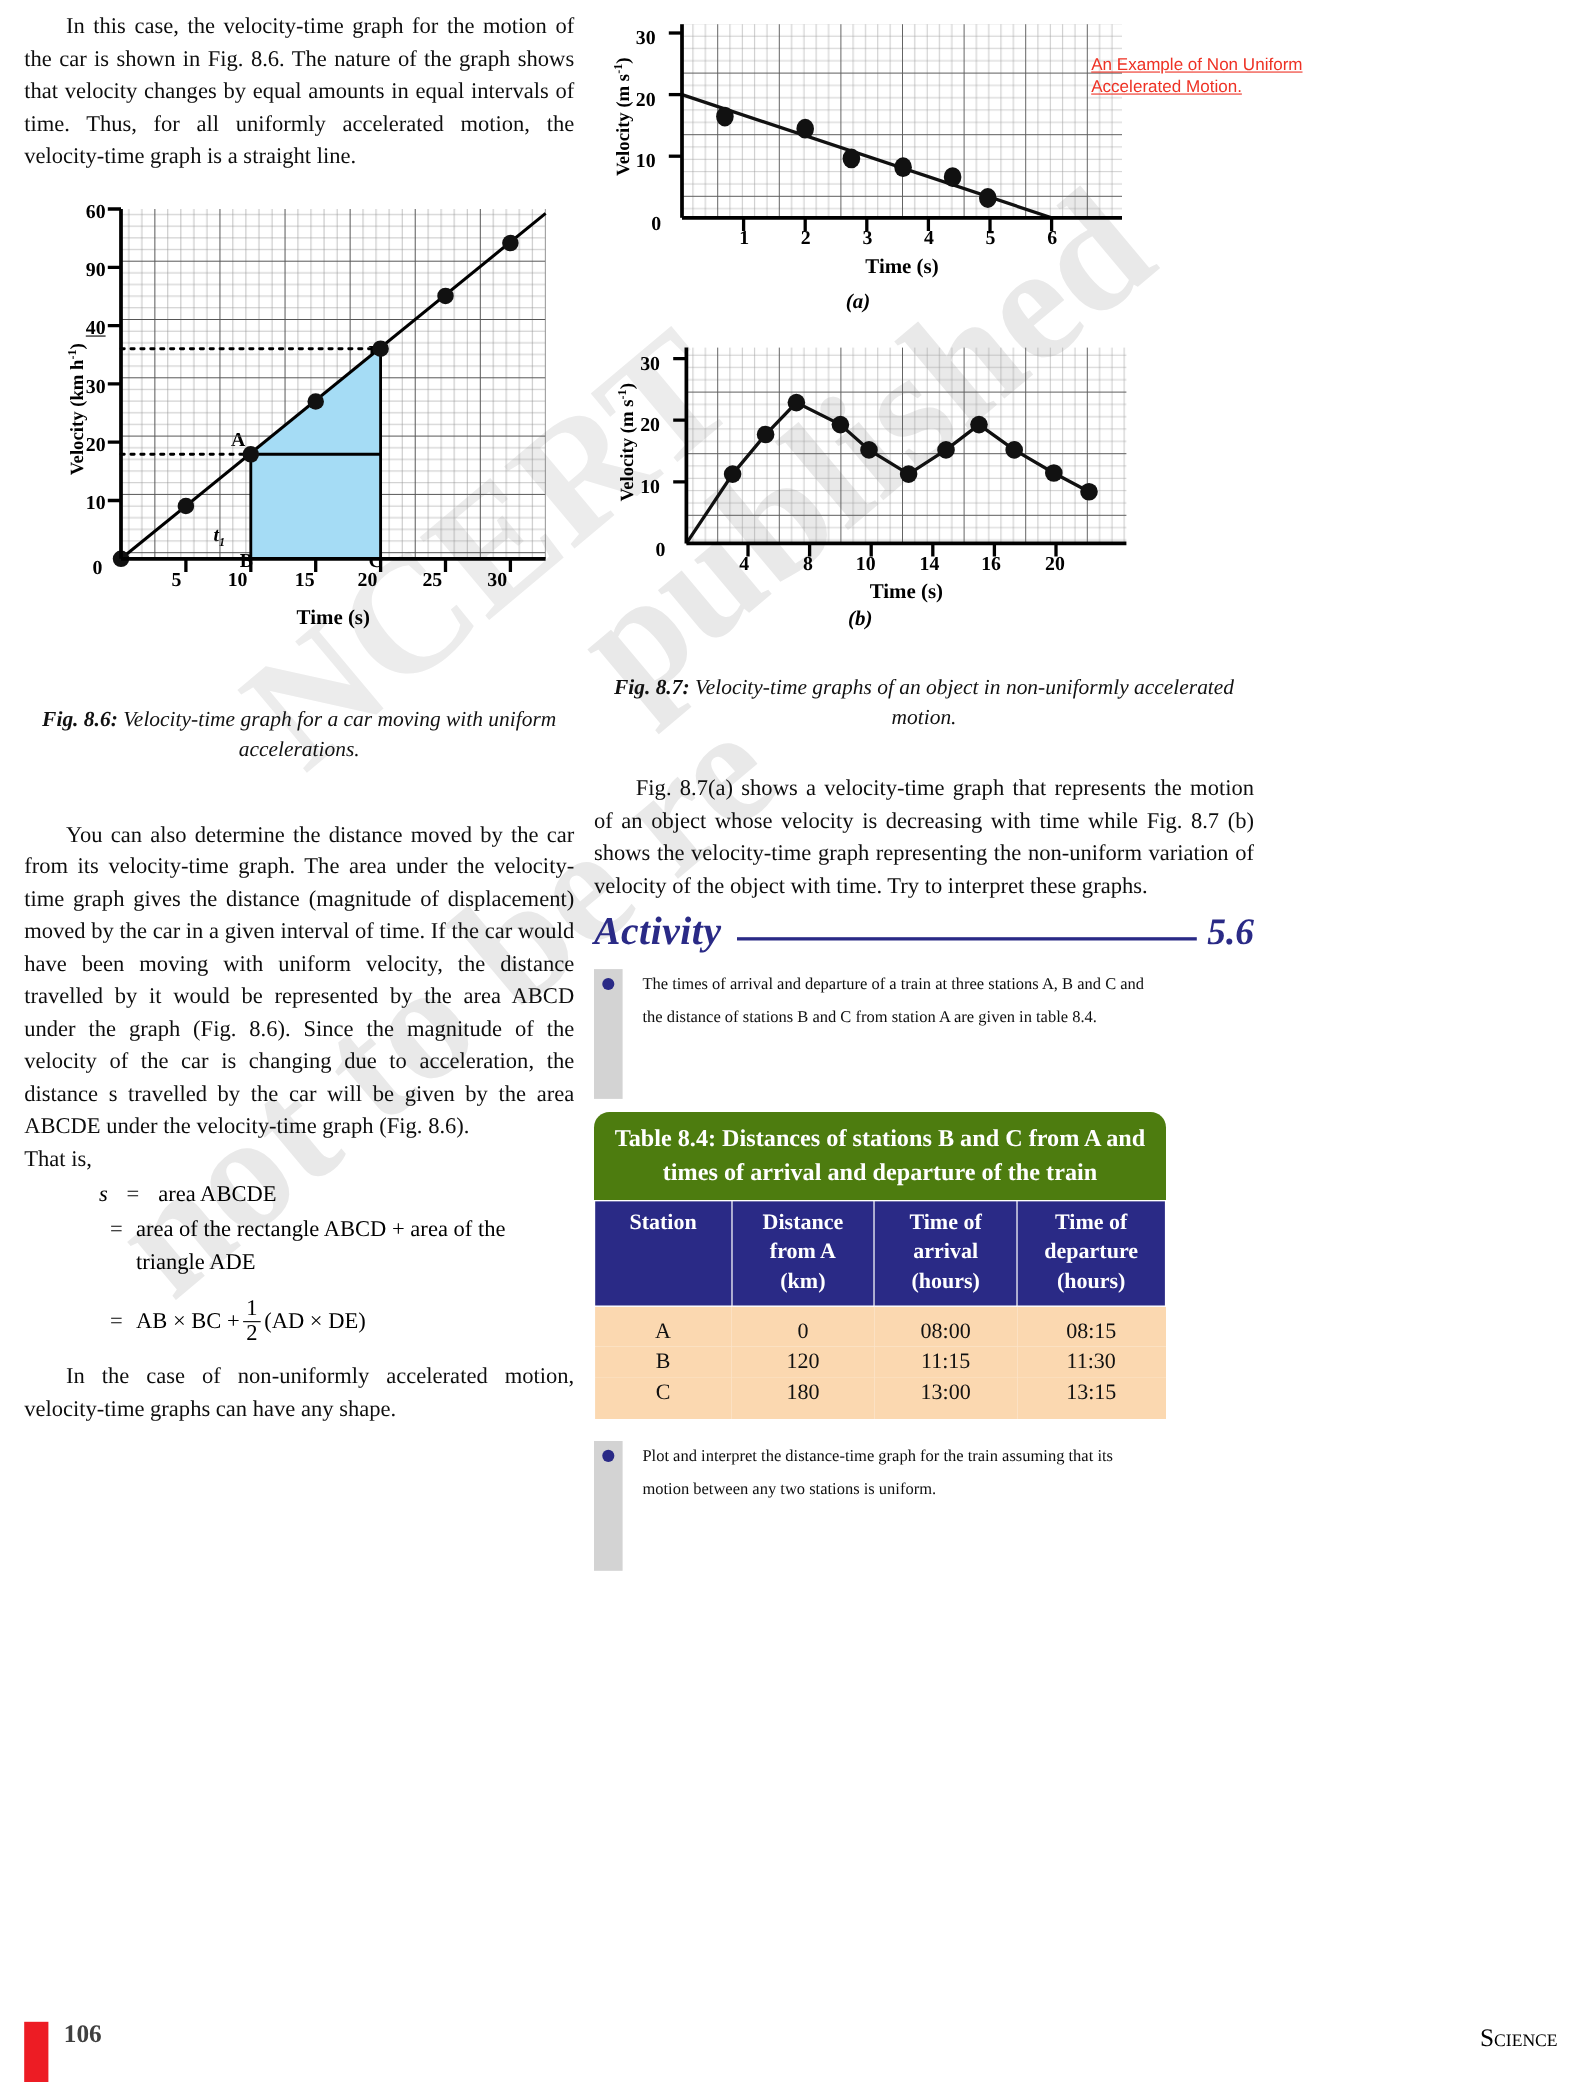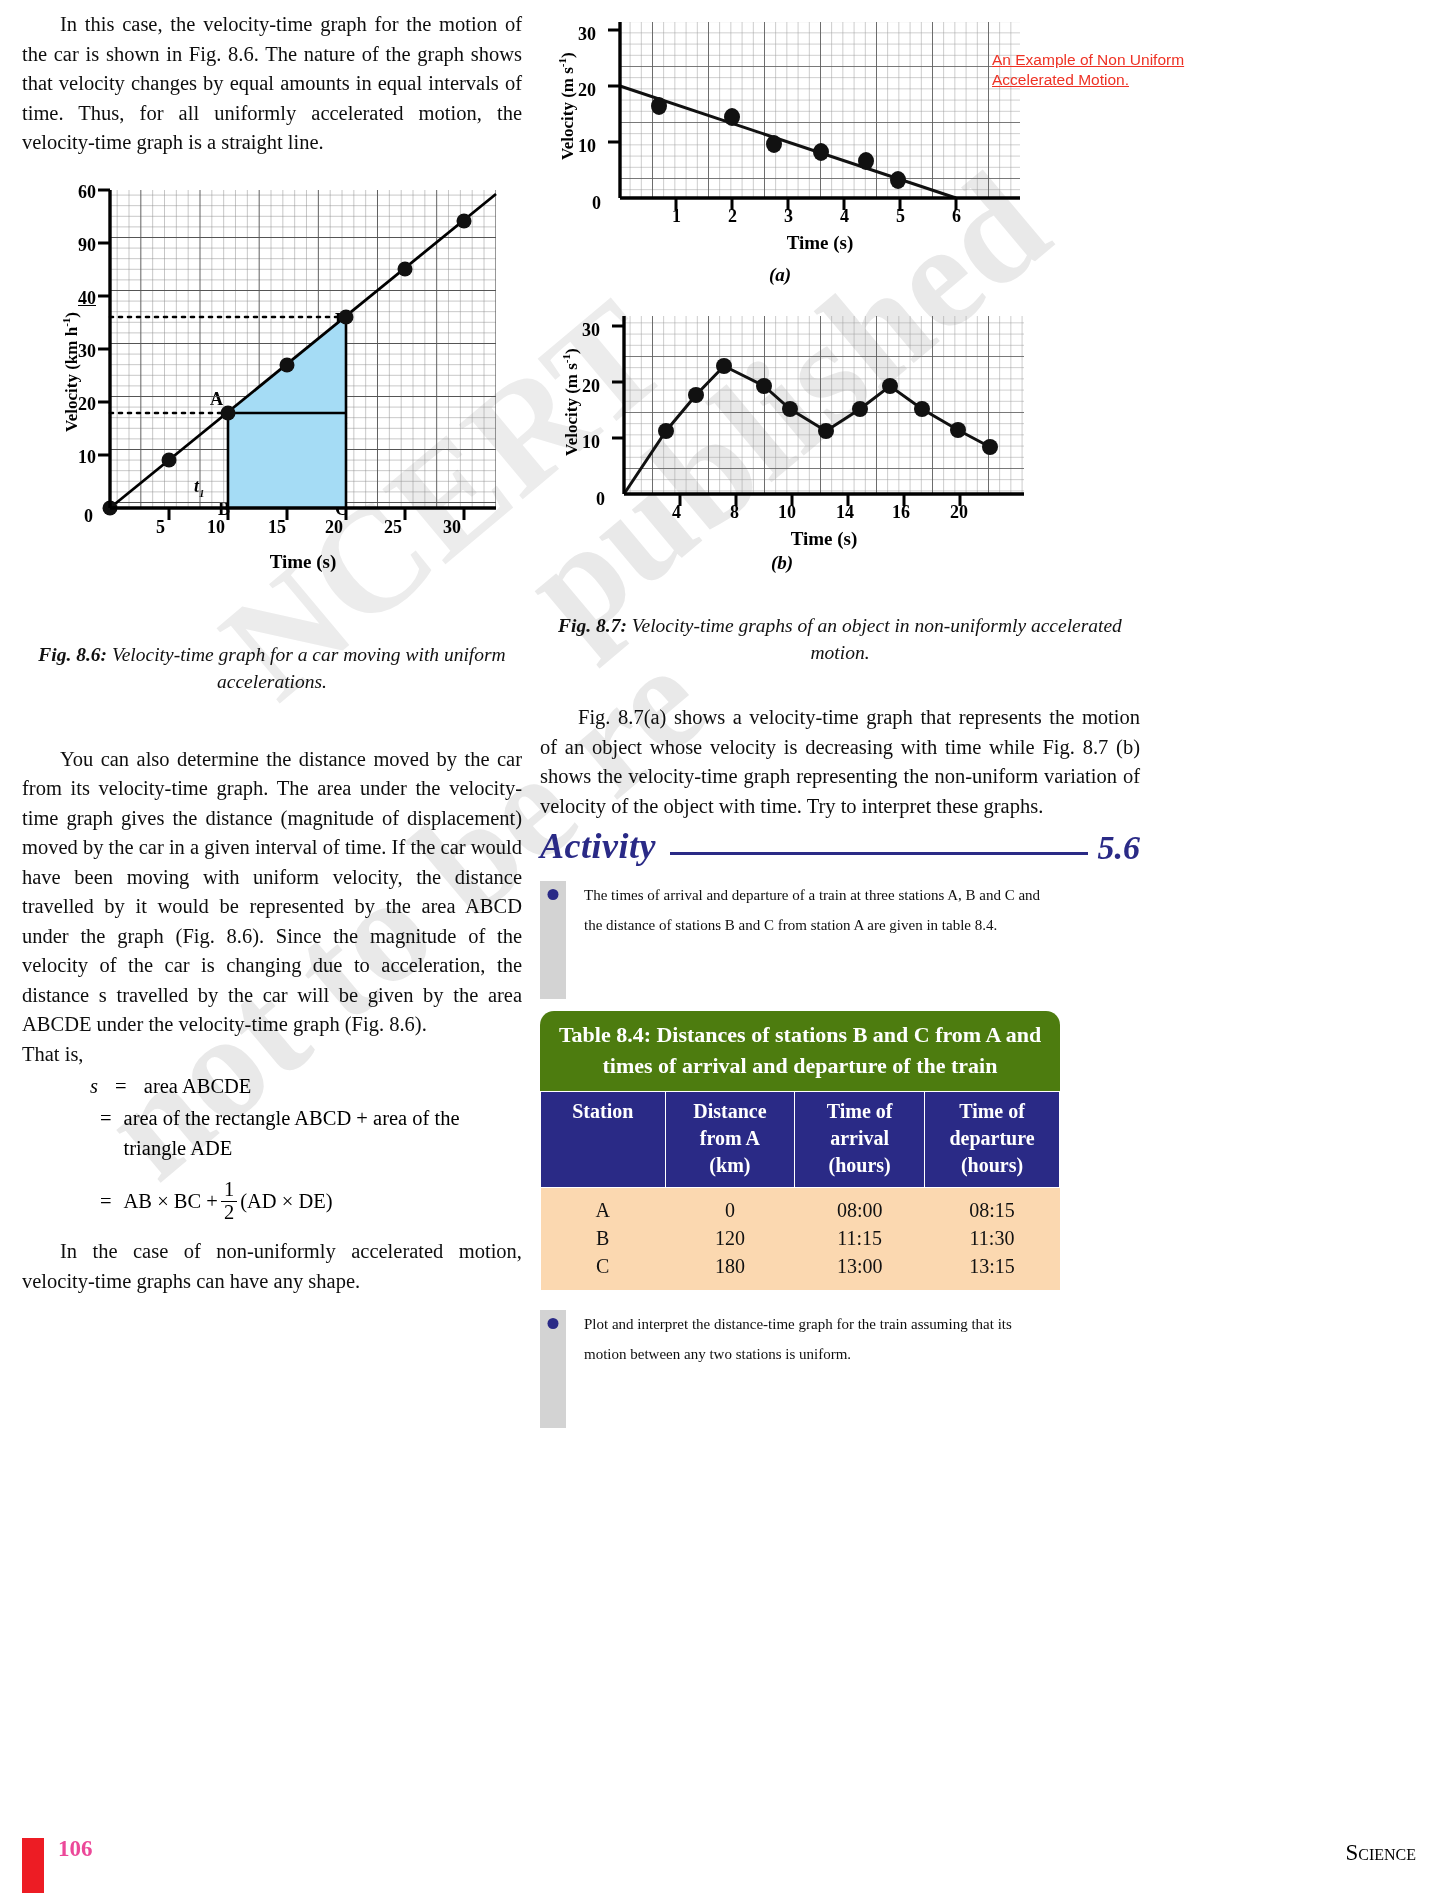--- a/index.html
+++ b/index.html
@@ -199,21 +199,21 @@
   table.t84 tr.last  td { padding-bottom:10px; }
 
   
   .footer-bar {
     position:absolute; left:22px; top:1838px;
     width:22px; height:230px; background:#ed1c24; z-index:2;
   }
   .pageno {
     position:absolute; left:58px; top:1836px;
     font-family:"Liberation Serif", serif;
-    font-weight:700; font-size:23px; color:#ec4899; z-index:3;
+    font-weight:700; font-size:23px; color:#404040; z-index:3;
   }
   .footer-right {
     position:absolute; right:28px; top:1840px;
     font-family:"Liberation Serif", serif;
     font-size:22px; color:#000; z-index:3;
   }
   .footer-right .sc { font-size:16px; }
 
   .frac {
     display:inline-block; vertical-align:middle;

